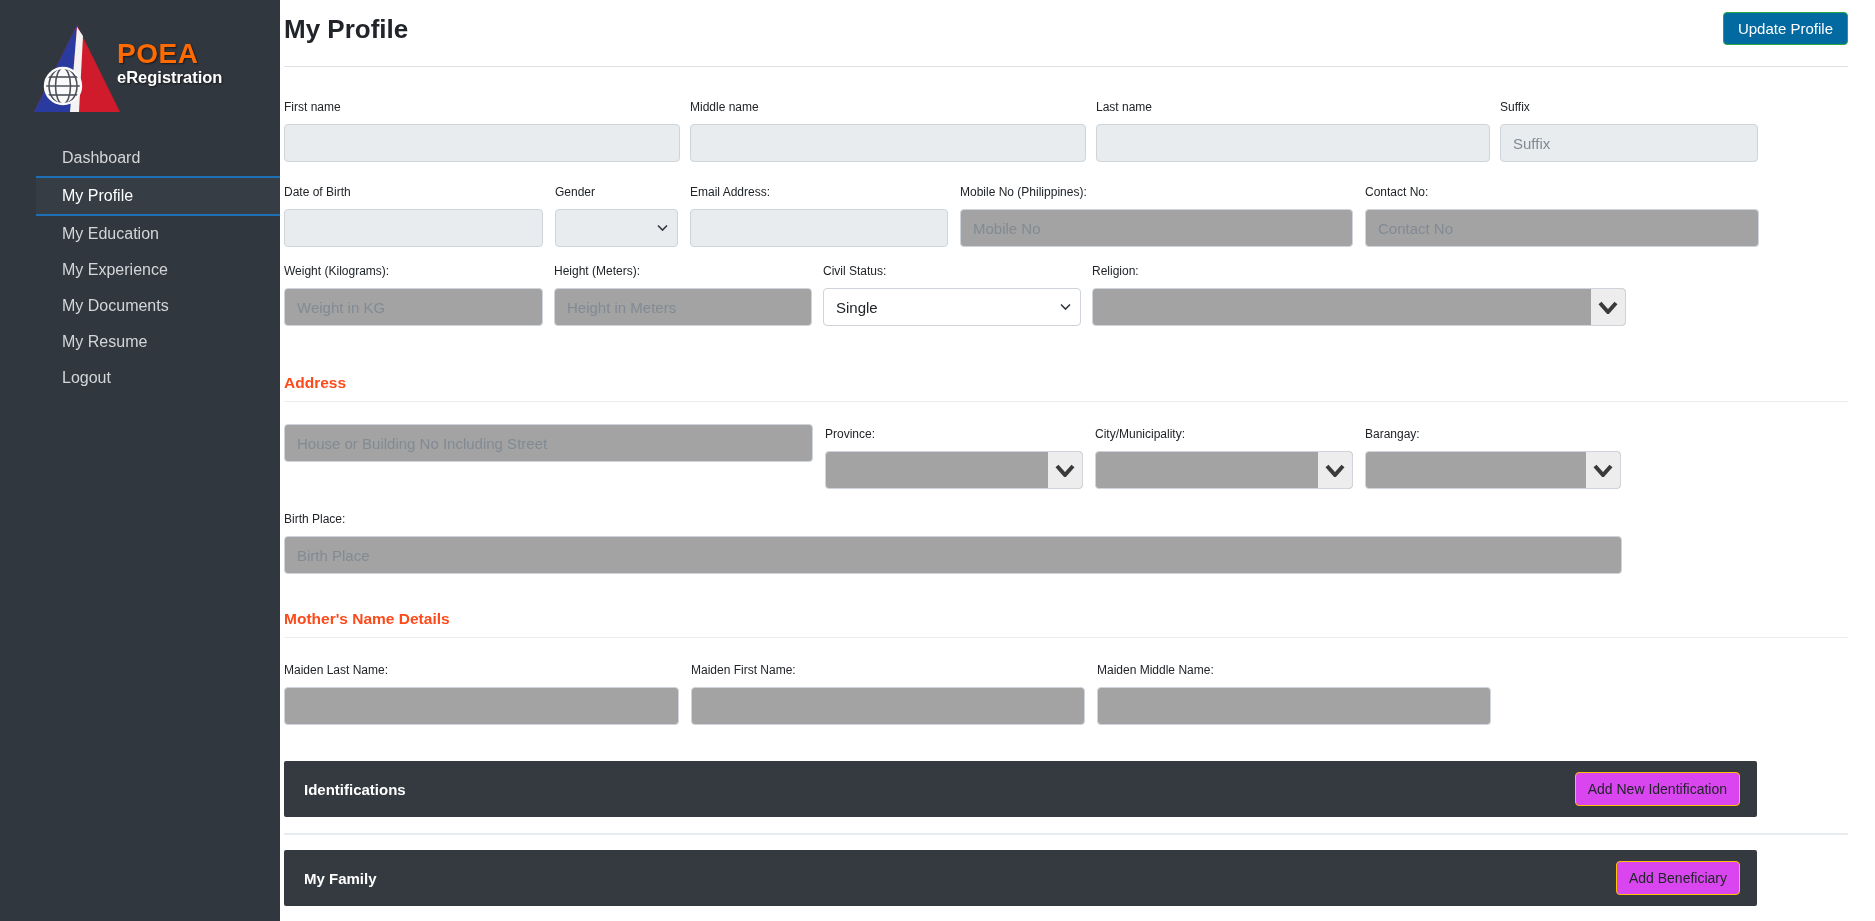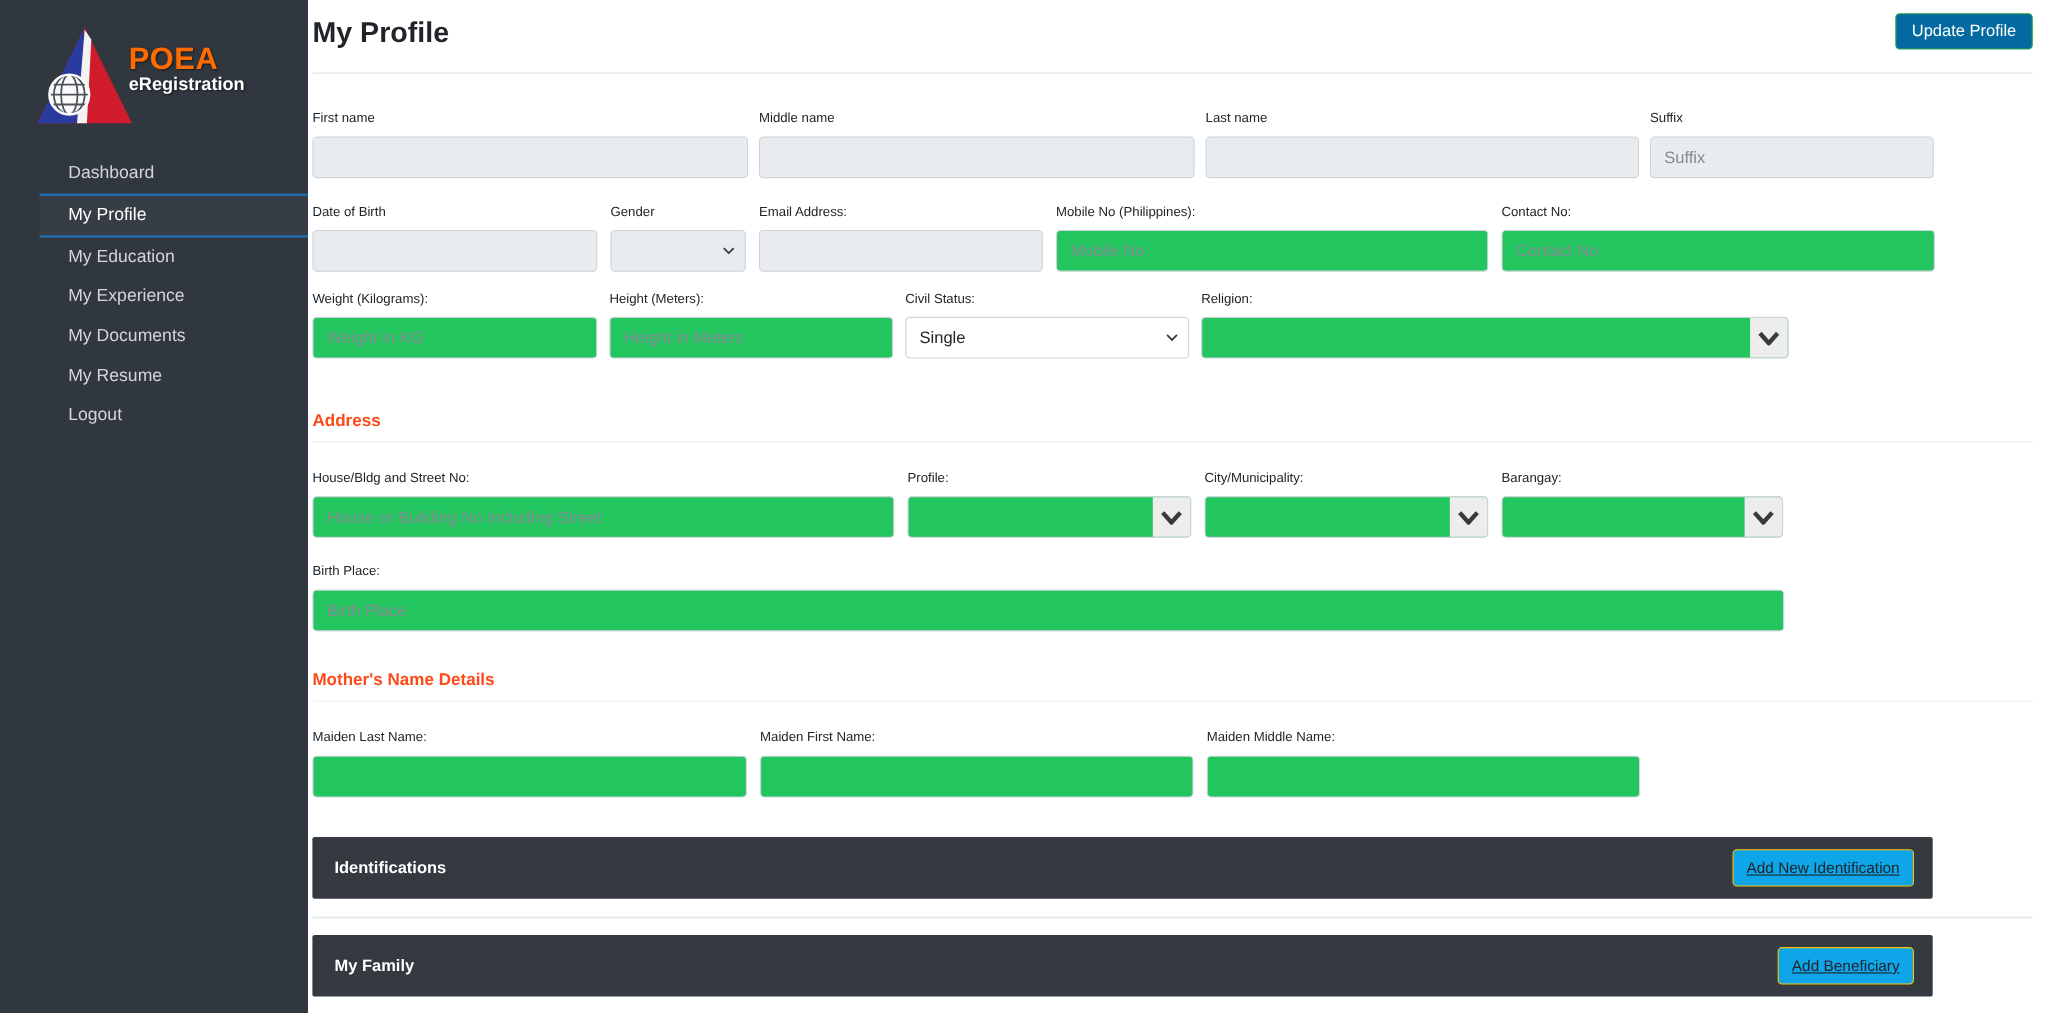--- a/index.html
+++ b/index.html
@@ -32,21 +32,21 @@
   .hr1 { border:none; border-top:1px solid #dee2e6; margin-top:21px; }
   .hr-soft { border:none; border-top:1px solid #ebedef; margin-top:9px; }
   .hr-band { border:none; border-top:2px solid #e9ecef; margin-top:16px; }
 
   .frow { display:flex; gap:11px; margin-top:30px; }
   .frow.tight { margin-top:20px; }
   .frow.tighter { margin-top:14px; }
   .field label { display:block; font-size:12px; color:#212529; margin-bottom:7px;
     line-height:20px; }
   .inp { width:100%; height:38px; border:1px solid #ced4da; border-radius:4px;
-    background:#22c55e; padding:0 12px; font-size:15px; color:#495057;
+    background:#a3a3a3; padding:0 12px; font-size:15px; color:#495057;
     font-family:inherit; }
   .inp::placeholder { color:#828a93; opacity:1; }
   .inp:disabled, .inp.dis { background:#e9ecef; color:#6c757d; }
 
   .selbox { position:relative; height:38px; border:1px solid #ced4da; border-radius:4px;
     background:#fff; display:flex; align-items:center; padding:0 26px 0 12px;
     font-size:15px; color:#212529; cursor:pointer; }
   .selbox.dis { background:#e9ecef; cursor:default; }
   .selbox .sel-chev { position:absolute; right:9px; top:50%; transform:translateY(-50%); }
 
@@ -57,23 +57,23 @@
     border-radius:0 3px 3px 0; cursor:pointer; }
 
   .section-title { font-size:15.5px; font-weight:700; color:#fc4a1a; margin-top:48px; }
   .section-title.m2 { margin-top:36px; }
 
   .bar { margin-top:36px; width:1473px; height:56px; background:#343a40;
     display:flex; align-items:center; justify-content:space-between;
     padding:0 17px 0 20px; border-radius:2px; }
   .bar.m2 { margin-top:15px; }
   .bar-title { color:#fff; font-size:15px; font-weight:700; }
-  .btn-yellow { background:#0ea5e9; border:1px solid #ffc107; color:#212529;
+  .btn-yellow { background:#d946ef; border:1px solid #ffc107; color:#212529;
     font-size:14px; padding:8px 12px; border-radius:4px; cursor:pointer;
-    font-family:inherit;text-decoration:underline; }
+    font-family:inherit; }
 
   
   .w396{width:396px}.w394{width:394px}.w258{width:258px}.w259{width:259px}
   .w123{width:123px}.w393{width:393px}.w534{width:534px}.w529{width:529px}
   .w256{width:256px}.w395{width:395px}.w1338{width:1338px}
 </style>
 </head>
 <body>
 
 <div class="sidebar">
@@ -192,25 +192,24 @@
         </div>
       </div>
     </div>
   </div>
 
   <div class="section-title">Address</div>
   <hr class="hr-soft">
 
   <div class="frow tight" style="gap:12px; margin-top:22px">
     <div class="field w529">
-      <label>House/Bldg and Street No:</label>
       <input class="inp" placeholder="House or Building No Including Street" style="">
     </div>
     <div class="field w258">
-      <label>Profile:</label>
+      <label>Province:</label>
       <div class="combo">
         <input class="inp" style="">
         <div class="chevbox">
           <svg width="20" height="13" viewBox="0 0 20 13">
             <path d="M2 2l8 9 8-9" stroke="#3a3a3a" stroke-width="4" fill="none"></path>
           </svg>
         </div>
       </div>
     </div>
     <div class="field w258">

